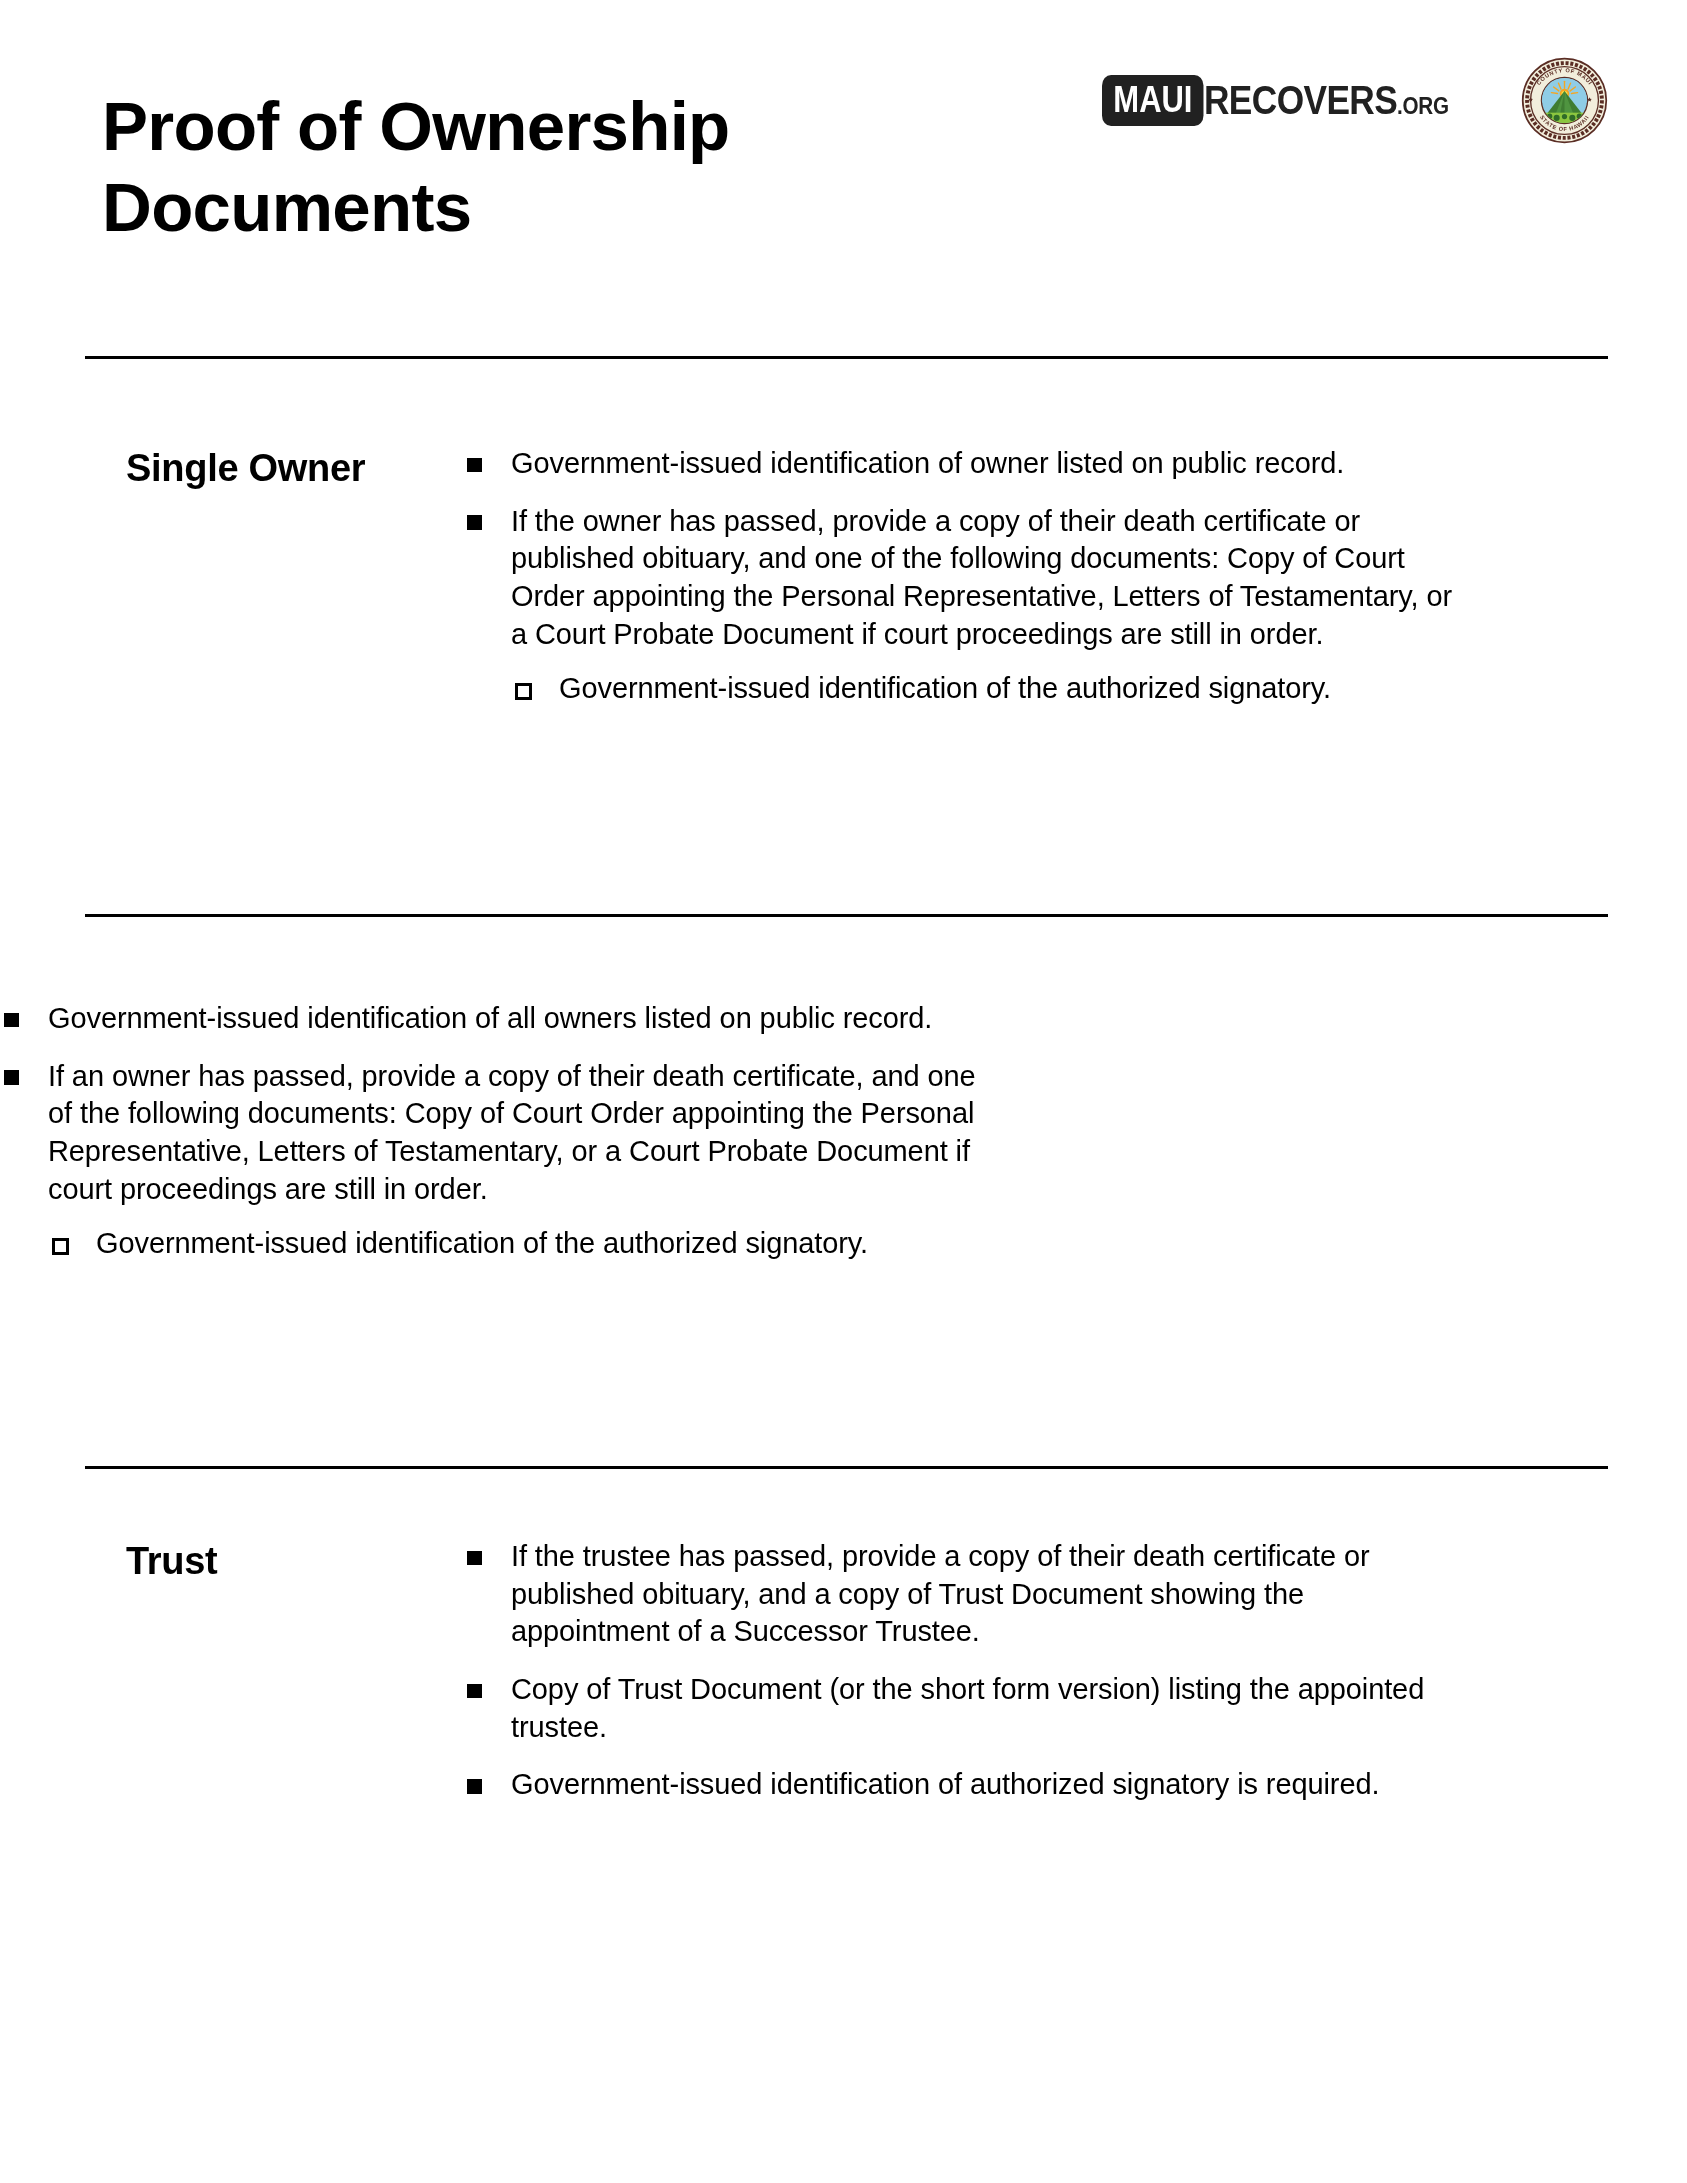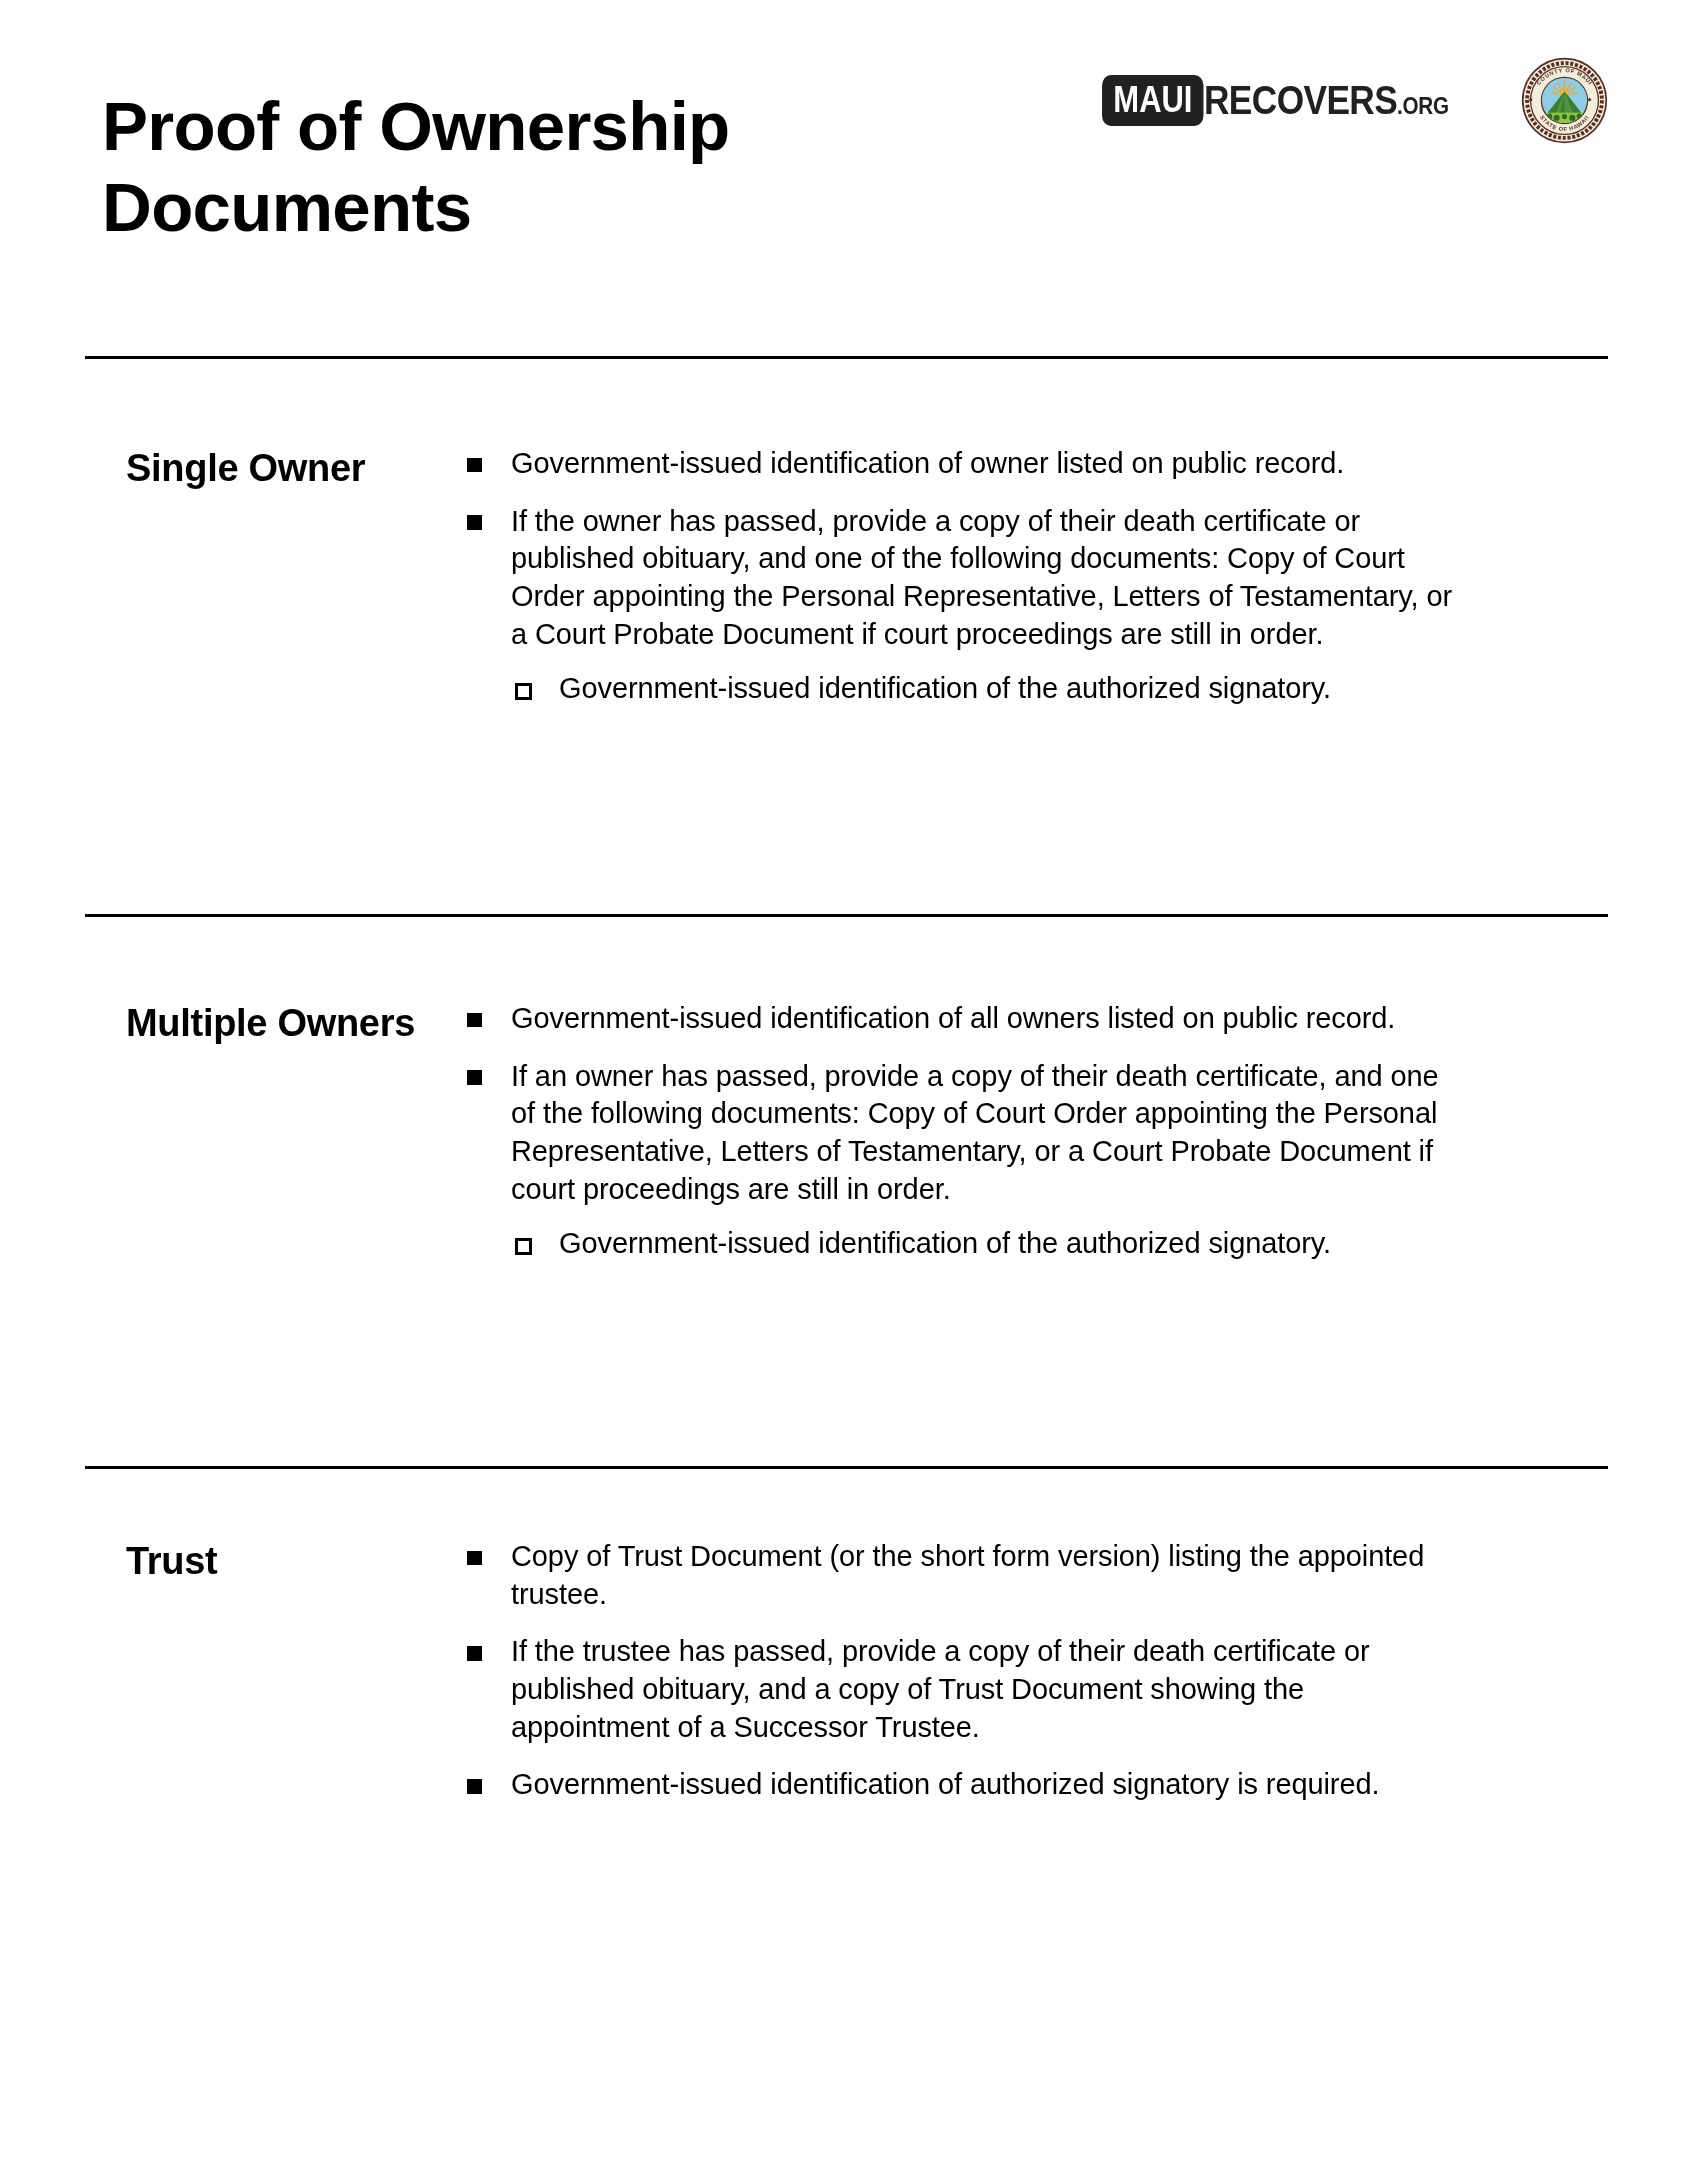--- a/index.html
+++ b/index.html
@@ -287,21 +287,20 @@
               <span class="sub-marker"></span>
               <span>Government-issued identification of the authorized signatory.</span>
             </li>
           </ul>
         </li>
       </ul>
     </div>
   </div>
 
   <div class="section s2">
-    <div class="section-heading">Multiple Owners</div>
     <div class="section-body">
       <ul class="bullet-list">
         <li class="bullet-item">
           <span class="bullet-marker"></span>
           <span>Government-issued identification of all owners listed on public record.</span>
         </li>
         <li class="bullet-item">
           <span class="bullet-marker"></span>
           <span>If an owner has passed, provide a copy of their death certificate, and one of the following documents: Copy of Court Order appointing the Personal Representative, Letters of Testamentary, or a Court Probate Document if court proceedings are still in order.</span>
           <ul class="sub-list">
@@ -314,25 +313,25 @@
       </ul>
     </div>
   </div>
 
   <div class="section s3">
     <div class="section-heading">Trust</div>
     <div class="section-body">
       <ul class="bullet-list">
         <li class="bullet-item">
           <span class="bullet-marker"></span>
+          <span>If the trustee has passed, provide a copy of their death certificate or published obituary, and a copy of Trust Document showing the appointment of a Successor Trustee.</span>
+        </li>
+        <li class="bullet-item">
+          <span class="bullet-marker"></span>
           <span>Copy of Trust Document (or the short form version) listing the appointed trustee.</span>
-        </li>
-        <li class="bullet-item">
-          <span class="bullet-marker"></span>
-          <span>If the trustee has passed, provide a copy of their death certificate or published obituary, and a copy of Trust Document showing the appointment of a Successor Trustee.</span>
         </li>
         <li class="bullet-item">
           <span class="bullet-marker"></span>
           <span>Government-issued identification of authorized signatory is required.</span>
         </li>
       </ul>
     </div>
   </div>
 
 </div>

